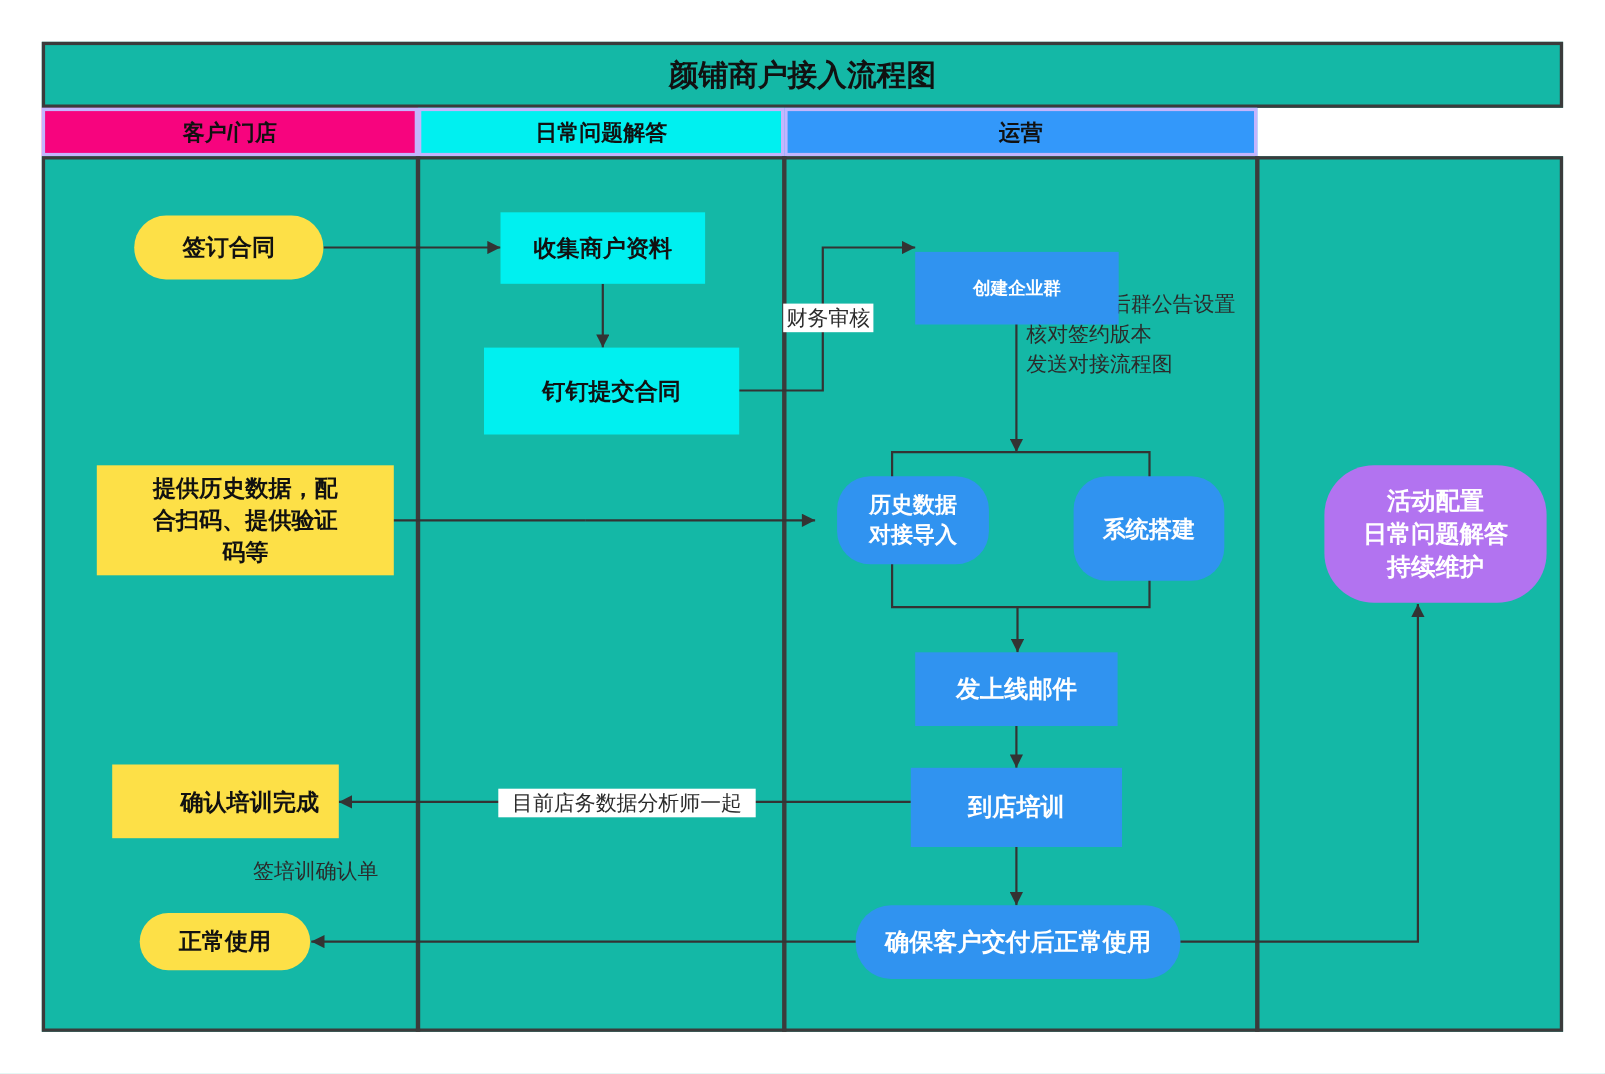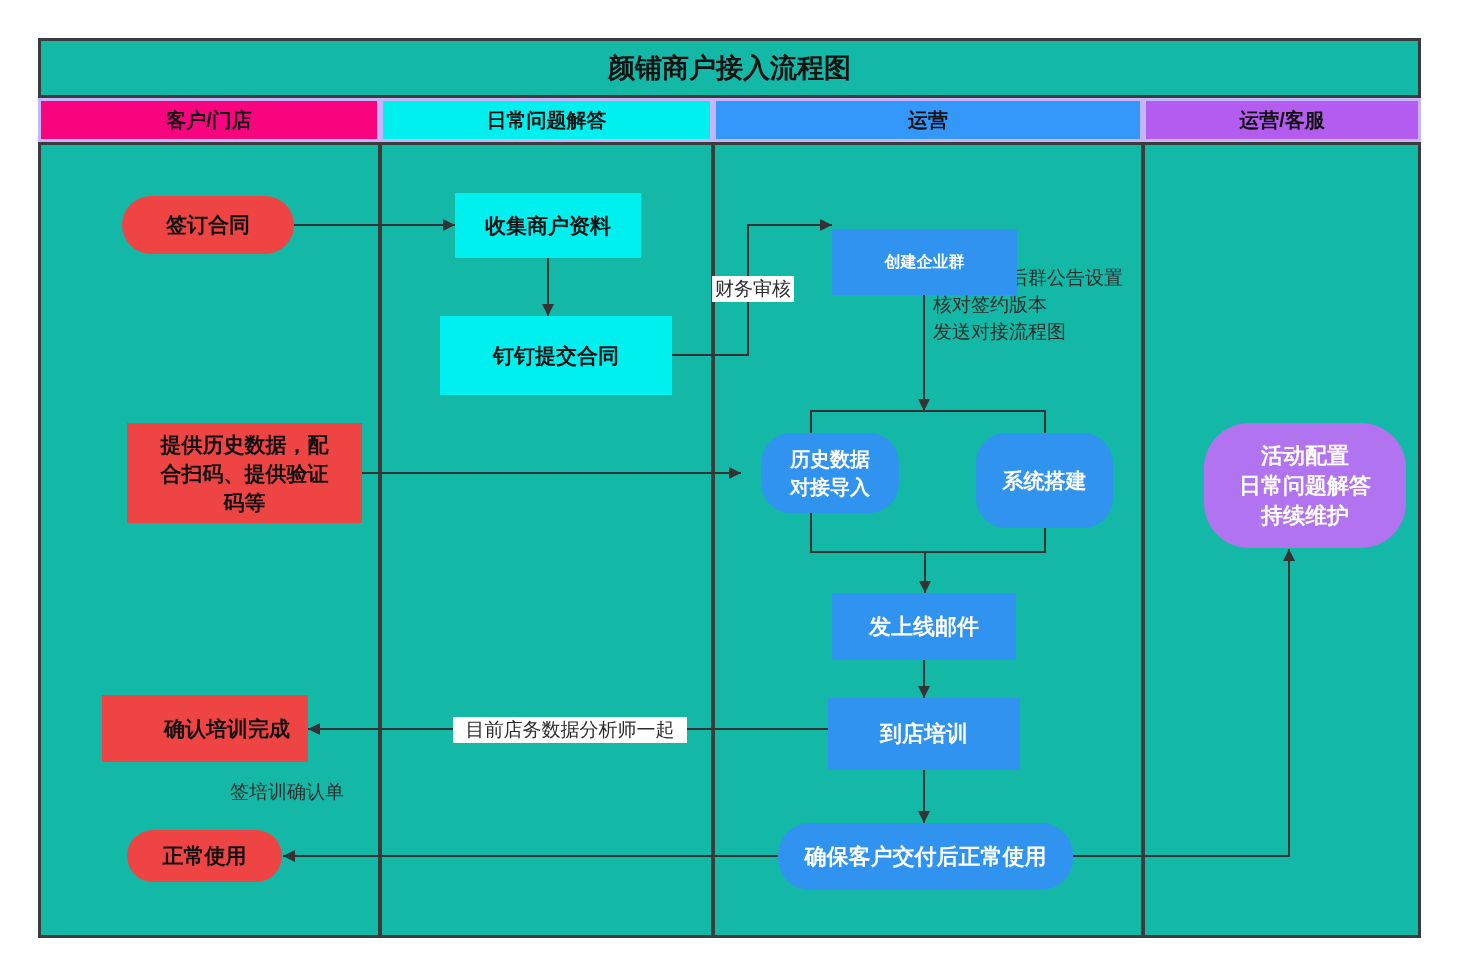--- a/index.html
+++ b/index.html
@@ -13,21 +13,21 @@
   .hdr1{left:38px;width:342px;background:#F7047E;}
   .hdr2{left:380px;width:333px;background:#00F0F0;}
   .hdr3{left:713px;width:430px;background:#3398FA;}
   .hdr4{left:1143px;width:278px;background:#B45CF0;}
   .body-area{left:38px;top:142px;width:1383px;height:796px;}
   .vdiv{position:absolute;top:142px;height:796px;width:4px;background:#3B3B3B;}
   .vdiv1{left:378px;} .vdiv2{left:711px;} .vdiv3{left:1141px;}
   svg.wires{position:absolute;left:0;top:0;width:1459px;height:976px;z-index:5;}
   .node{position:absolute;box-sizing:border-box;display:flex;align-items:center;justify-content:center;
         text-align:center;font-weight:bold;white-space:pre-line;z-index:7;}
-  .pink{background:#ef4444;color:#111;}
+  .pink{background:#fde047;color:#111;}
   .cyan{background:#00F0F0;color:#111;}
   .blue{background:#3093F0;color:#fff;}
   .purple{background:#B273F0;color:#fff;margin-left:16px;}
   .edge-label{position:absolute;z-index:6;font-size:19px;color:#2b2b2b;white-space:pre-line;}
   .wbg{background:#fff;padding:0 3px;}
 </style>
 </head>
 <body>
 
 <div class="canvas">
@@ -37,23 +37,20 @@
   </div>
 
   <div class="hdr hdr1">
     <span>客户/门店</span>
   </div>
   <div class="hdr hdr2">
     <span>日常问题解答</span>
   </div>
   <div class="hdr hdr3">
     <span>运营</span>
-  </div>
-  <div class="hdr hdr4">
-    <span>运营/客服</span>
   </div>
 
   <div class="frame body-area"></div>
   <div class="vdiv vdiv1"></div>
   <div class="vdiv vdiv2"></div>
   <div class="vdiv vdiv3"></div>
 
   <svg class="wires">
     <defs>
       <marker id="arr" viewBox="0 0 10 10" refX="10" refY="5" markerWidth="7" markerHeight="6" orient="auto">
@@ -90,21 +87,21 @@
 
   <div class="node cyan" style="left:440px;top:316px;width:232px;height:79px;font-size:21px;">钉钉提交合同</div>
 
   <div class="node blue" style="left:832px;top:191px;width:185px;height:66px;font-size:16px;margin-top:38px;">创建企业群</div>
 
   <div class="node blue" style="left:741px;top:433px;width:138px;height:80px;border-radius:30px;font-size:20px;line-height:28px;margin-left:20px;">历史数据
 对接导入</div>
 
   <div class="node blue" style="left:976px;top:433px;width:137px;height:95px;border-radius:30px;font-size:21px;">系统搭建</div>
 
-  <div class="node pink" style="left:88px;top:423px;width:235px;height:100px;font-size:21px;line-height:29px;margin-left:39px;">提供历史数据，配
+  <div class="node pink" style="left:88px;top:423px;width:270px;height:100px;font-size:21px;line-height:29px;">提供历史数据，配
 合扫码、提供验证
 码等</div>
 
   <div class="node blue" style="left:832px;top:593px;width:184px;height:67px;font-size:22px;">发上线邮件</div>
 
   <div class="node blue" style="left:828px;top:698px;width:192px;height:72px;font-size:22px;">到店培训</div>
 
   <div class="node pink" style="left:102px;top:695px;width:206px;height:67px;font-size:21px;padding-left:44px;">确认培训完成</div>
 
   <div class="node pink" style="left:127px;top:830px;width:155px;height:52px;border-radius:26px;font-size:21px;">正常使用</div>

